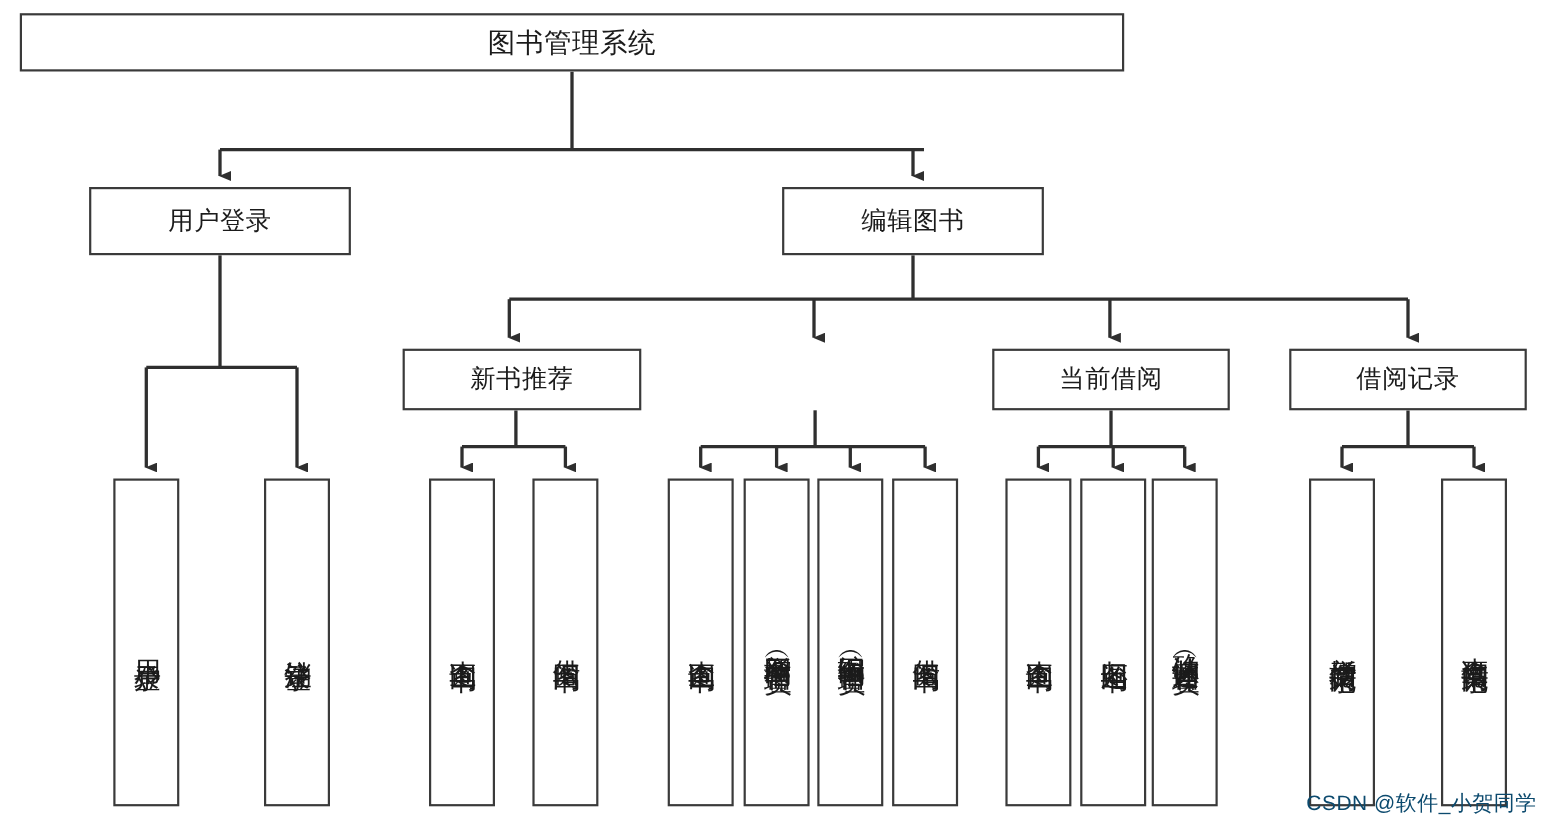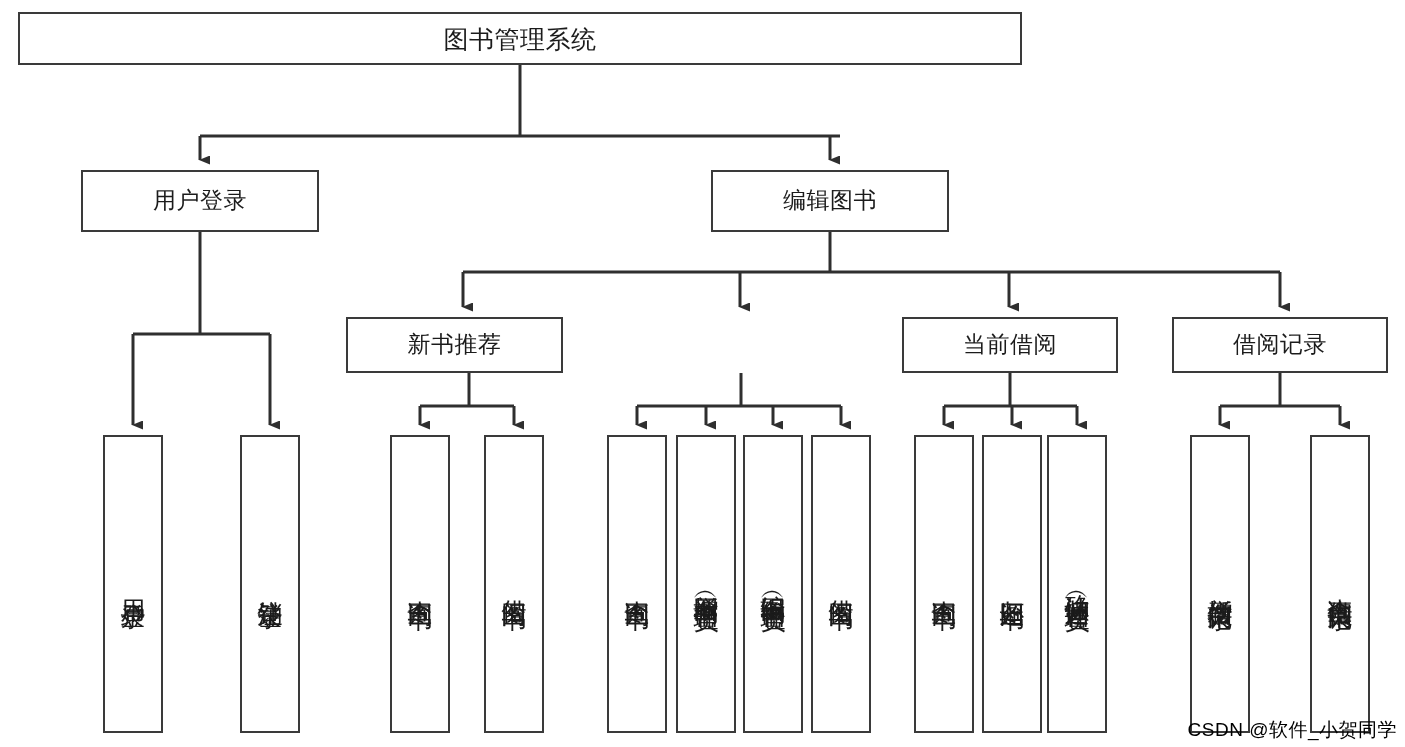--- a/index.html
+++ b/index.html
@@ -62,21 +62,21 @@
     font-size: 25px;
     line-height: 1;
     letter-spacing: 2px;
     white-space: nowrap;
   }
   .watermark {
     position: absolute;
     right: 8px;
     bottom: 4px;
     font-size: 19px;
-    color: #000000;
+    color: #0c4a6e;
     white-space: nowrap;
     letter-spacing: 0.5px;
   }
 </style>
 </head>
 <body>
 
 <div id="canvas">
 
   <svg class="wires" viewBox="0 0 1405 747" xmlns="http://www.w3.org/2000/svg">
@@ -133,21 +133,21 @@
     <span class="lbl">图书管理系统</span>
   </div>
 
   <div class="node h" style="left:81px; top:170px; width:238px; height:62px;">
     <span class="lbl">用户登录</span>
   </div>
   <div class="node h" style="left:711px; top:170px; width:238px; height:62px;">
     <span class="lbl">编辑图书</span>
   </div>
 
-  <div class="node h" style="left:346px; top:317px; width:217px; height:56px;">
+  <div class="node h" style="left:366px; top:317px; width:217px; height:56px;">
     <span class="lbl">新书推荐</span>
   </div>
   <div class="node h" style="left:1172px; top:317px; width:216px; height:56px;">
     <span class="lbl">借阅记录</span>
   </div>
   <div class="node h" style="left:902px; top:317px; width:216px; height:56px;">
     <span class="lbl">当前借阅</span>
   </div>
 
   <div class="node v" style="left:103px; top:435px; width:60px; height:298px;">

